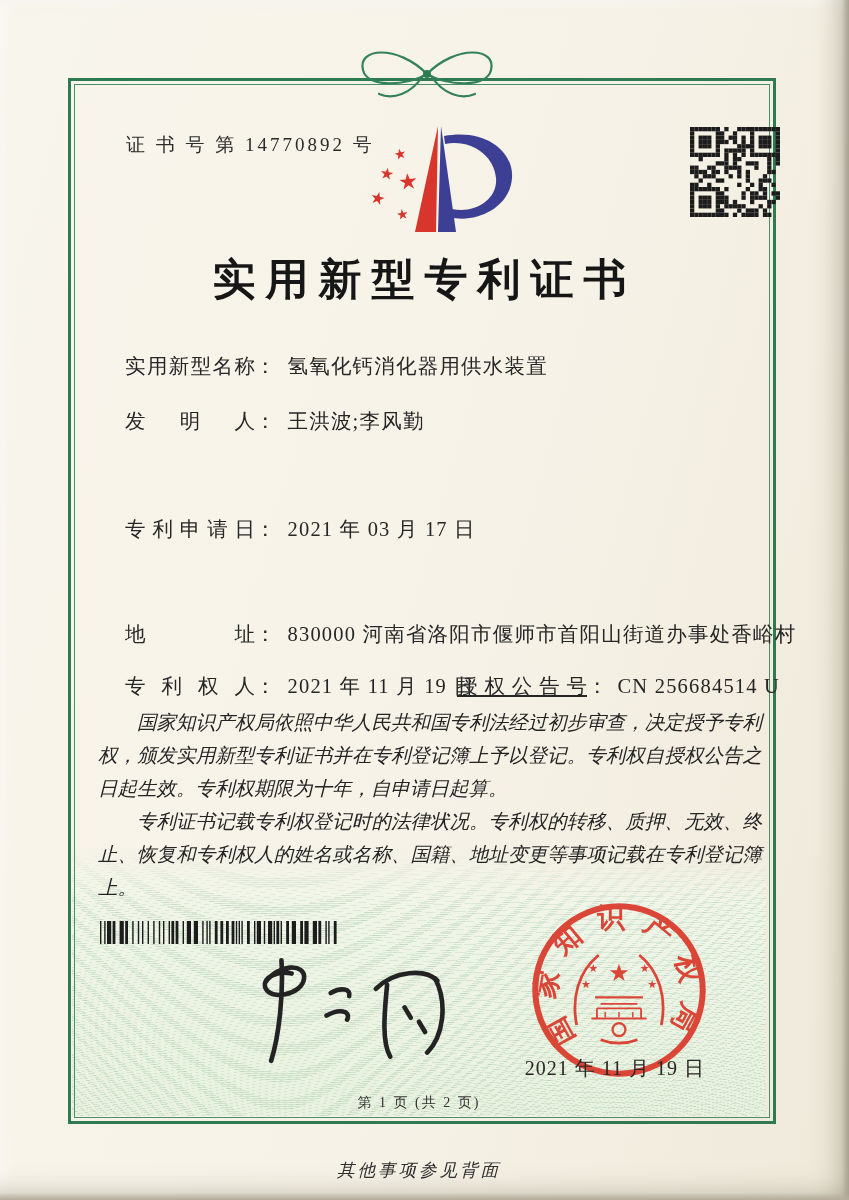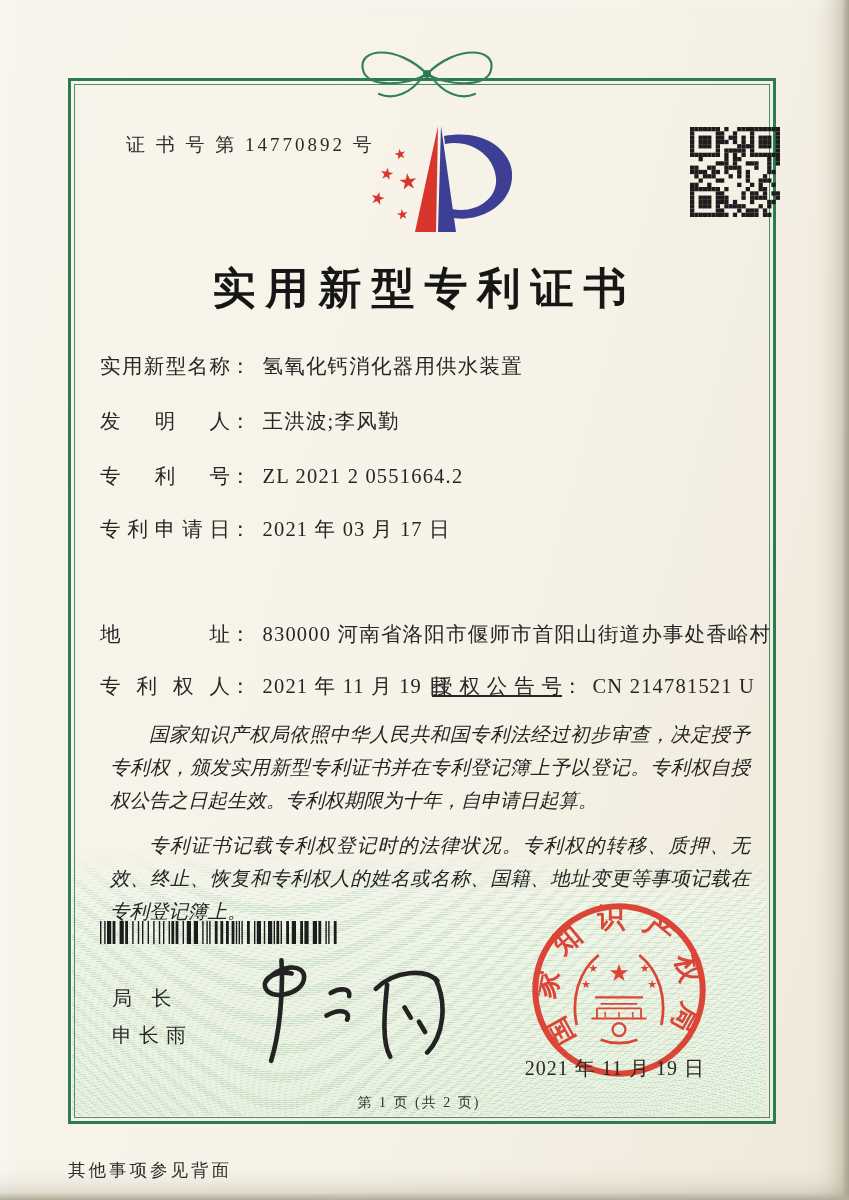--- a/index.html
+++ b/index.html
@@ -23,50 +23,50 @@
       linear-gradient(180deg,#f2f6ea,#e8f1df);
     -webkit-mask-image:linear-gradient(to bottom,transparent,#000 60px);
     mask-image:linear-gradient(to bottom,transparent,#000 60px);
   }
 
   .cert-no{position:absolute;left:98px;top:132px;font-size:19px;letter-spacing:3px;color:#2b2b2b;margin-left:28px;}
 
   .logo{position:absolute;left:345px;top:120px;width:190px;height:118px;}
   .qr{position:absolute;left:690px;top:127px;width:90px;height:90px;}
 
-  .title{position:absolute;left:0;top:260px;width:100%;text-align:center;
+  .title{position:absolute;left:0;top:251px;width:100%;text-align:center;
     font-size:43px;font-weight:bold;letter-spacing:10px;color:#161616;}
 
   .row{position:absolute;left:100px;font-size:20.5px;white-space:nowrap;color:#262626;}
-  .row .lbl{display:inline-block;width:130px;text-align:justify;text-align-last:justify;}
+  .row .lbl{display:inline-block;width:130px;text-align:justify;text-align-last:justify;margin-left:25px;}
   .row .colon{margin-right:12px;}
   .row .val{letter-spacing:1.2px;text-align:center;}
   .grant{position:absolute;left:332px;top:0;white-space:nowrap;}
   .grant .lbl{display:inline-block;width:130px;text-align:justify;text-align-last:justify;text-decoration:underline;}
   .grant .colon{margin-right:10px;}
 
   .paras{position:absolute;left:98px;top:706px;width:664px;font-size:19.5px;line-height:33px;
     text-align:justify;font-style:italic;color:#242424;}
-  .paras p{margin:12px;text-indent:2em;}
+  .paras p{margin:0;text-indent:2em;}
 
   .barcode{position:absolute;left:100px;top:921px;width:238px;height:23px;}
 
   .director{position:absolute;left:112px;top:980px;font-family:"Liberation Sans","DejaVu Sans",sans-serif;
     font-size:20px;color:#2b2b2b;}
   .director div{letter-spacing:7px;line-height:37px;}
   .signature{position:absolute;left:218px;top:952px;width:250px;height:118px;}
 
   .seal{position:absolute;left:527px;top:898px;width:184px;height:184px;opacity:.93;}
   .seal-date{position:absolute;left:505px;top:1055px;width:220px;text-align:center;
     font-size:20px;letter-spacing:1px;color:#2a2624;}
 
   .page-footer{position:absolute;left:68px;top:1094px;width:702px;text-align:center;font-size:14px;
     letter-spacing:2px;color:#333;}
-  .back-note{position:absolute;left:68px;top:1158px;width:702px;font-size:17.5px;
-    letter-spacing:3px;color:#2e2e2e;}
+  .back-note{position:absolute;left:68px;top:1158px;width:702px;text-align:center;font-size:17.5px;
+    font-style:italic;letter-spacing:3px;color:#2e2e2e;}
 
   .bow{position:absolute;left:332px;top:36px;width:190px;height:70px;}
 </style>
 </head>
 <body>
 
 <div class="page">
 
   <div class="green-band"></div>
 
@@ -334,33 +334,30 @@
   </div>
 
   <div class="title">实用新型专利证书</div>
 
   <div class="row" style="top:352px">
     <span class="lbl">实用新型名称</span><span class="colon">：</span><span class="val">氢氧化钙消化器用供水装置</span>
   </div>
   <div class="row" style="top:407px">
     <span class="lbl">发明人</span><span class="colon">：</span><span class="val">王洪波;李风勤</span>
   </div>
-  <div class="row" style="top:462px">
-    <span class="lbl">专利号</span><span class="colon">：</span><span class="val">ZL 2021 2 0551664.2</span>
-  </div>
   <div class="row" style="top:515px">
     <span class="lbl">专利申请日</span><span class="colon">：</span><span class="val">2021 年 03 月 17 日</span>
   </div>
   <div class="row" style="top:620px">
     <span class="lbl">地址</span><span class="colon">：</span><span class="val">830000 河南省洛阳市偃师市首阳山街道办事处香峪村</span>
   </div>
   <div class="row" style="top:672px">
     <span class="lbl">专利权人</span><span class="colon">：</span><span class="val">2021 年 11 月 19 日</span>
     <span class="grant">
-      <span class="lbl">授权公告号</span><span class="colon">：</span><span class="val">CN 214781521 U</span>
+      <span class="lbl">授权公告号</span><span class="colon">：</span><span class="val">CN 256684514 U</span>
     </span>
   </div>
 
   <div class="paras">
     <p>国家知识产权局依照中华人民共和国专利法经过初步审查，决定授予专利权，颁发实用新型专利证书并在专利登记簿上予以登记。专利权自授权公告之日起生效。专利权期限为十年，自申请日起算。</p>
     <p>专利证书记载专利权登记时的法律状况。专利权的转移、质押、无效、终止、恢复和专利权人的姓名或名称、国籍、地址变更等事项记载在专利登记簿上。</p>
   </div>
 
   <div class="barcode">
     <svg viewBox="0 0 238 23" width="238" height="23">
@@ -406,24 +403,20 @@
         <rect x="200.2000000000001" y="0" width="2.8" height="23" fill="#1c1c1c"></rect>
         <rect x="204.40000000000012" y="0" width="4.199999999999999" height="23" fill="#1c1c1c"></rect>
         <rect x="212.8000000000001" y="0" width="4.199999999999999" height="23" fill="#1c1c1c"></rect>
         <rect x="218.4000000000001" y="0" width="2.8" height="23" fill="#1c1c1c"></rect>
         <rect x="225.4000000000001" y="0" width="1.4" height="23" fill="#1c1c1c"></rect>
         <rect x="228.2000000000001" y="0" width="1.4" height="23" fill="#1c1c1c"></rect>
         <rect x="233.8000000000001" y="0" width="2.8" height="23" fill="#1c1c1c"></rect>
       </svg>
   </div>
 
-  <div class="director">
-    <div>局 长</div>
-    <div>申长雨</div>
-  </div>
 
   <svg class="signature" viewBox="0 0 240 115">
     <g fill="none" stroke="#232323" stroke-width="4.5" stroke-linecap="round" stroke-linejoin="round">
       <path d="M44,30 C56,12 84,10 82,26 C80,42 48,48 44,34 C42,24 58,18 70,21"></path>
       <path d="M60,8 C62,40 58,80 50,106"></path>
       <path d="M108,40 C118,34 128,36 126,43"></path>
       <path d="M104,62 C116,55 128,57 124,66"></path>
       <path d="M152,36 C170,18 200,16 212,28"></path>
       <path d="M163,32 C160,62 158,88 166,102"></path>
       <path d="M210,26 C222,50 218,82 202,98"></path>

